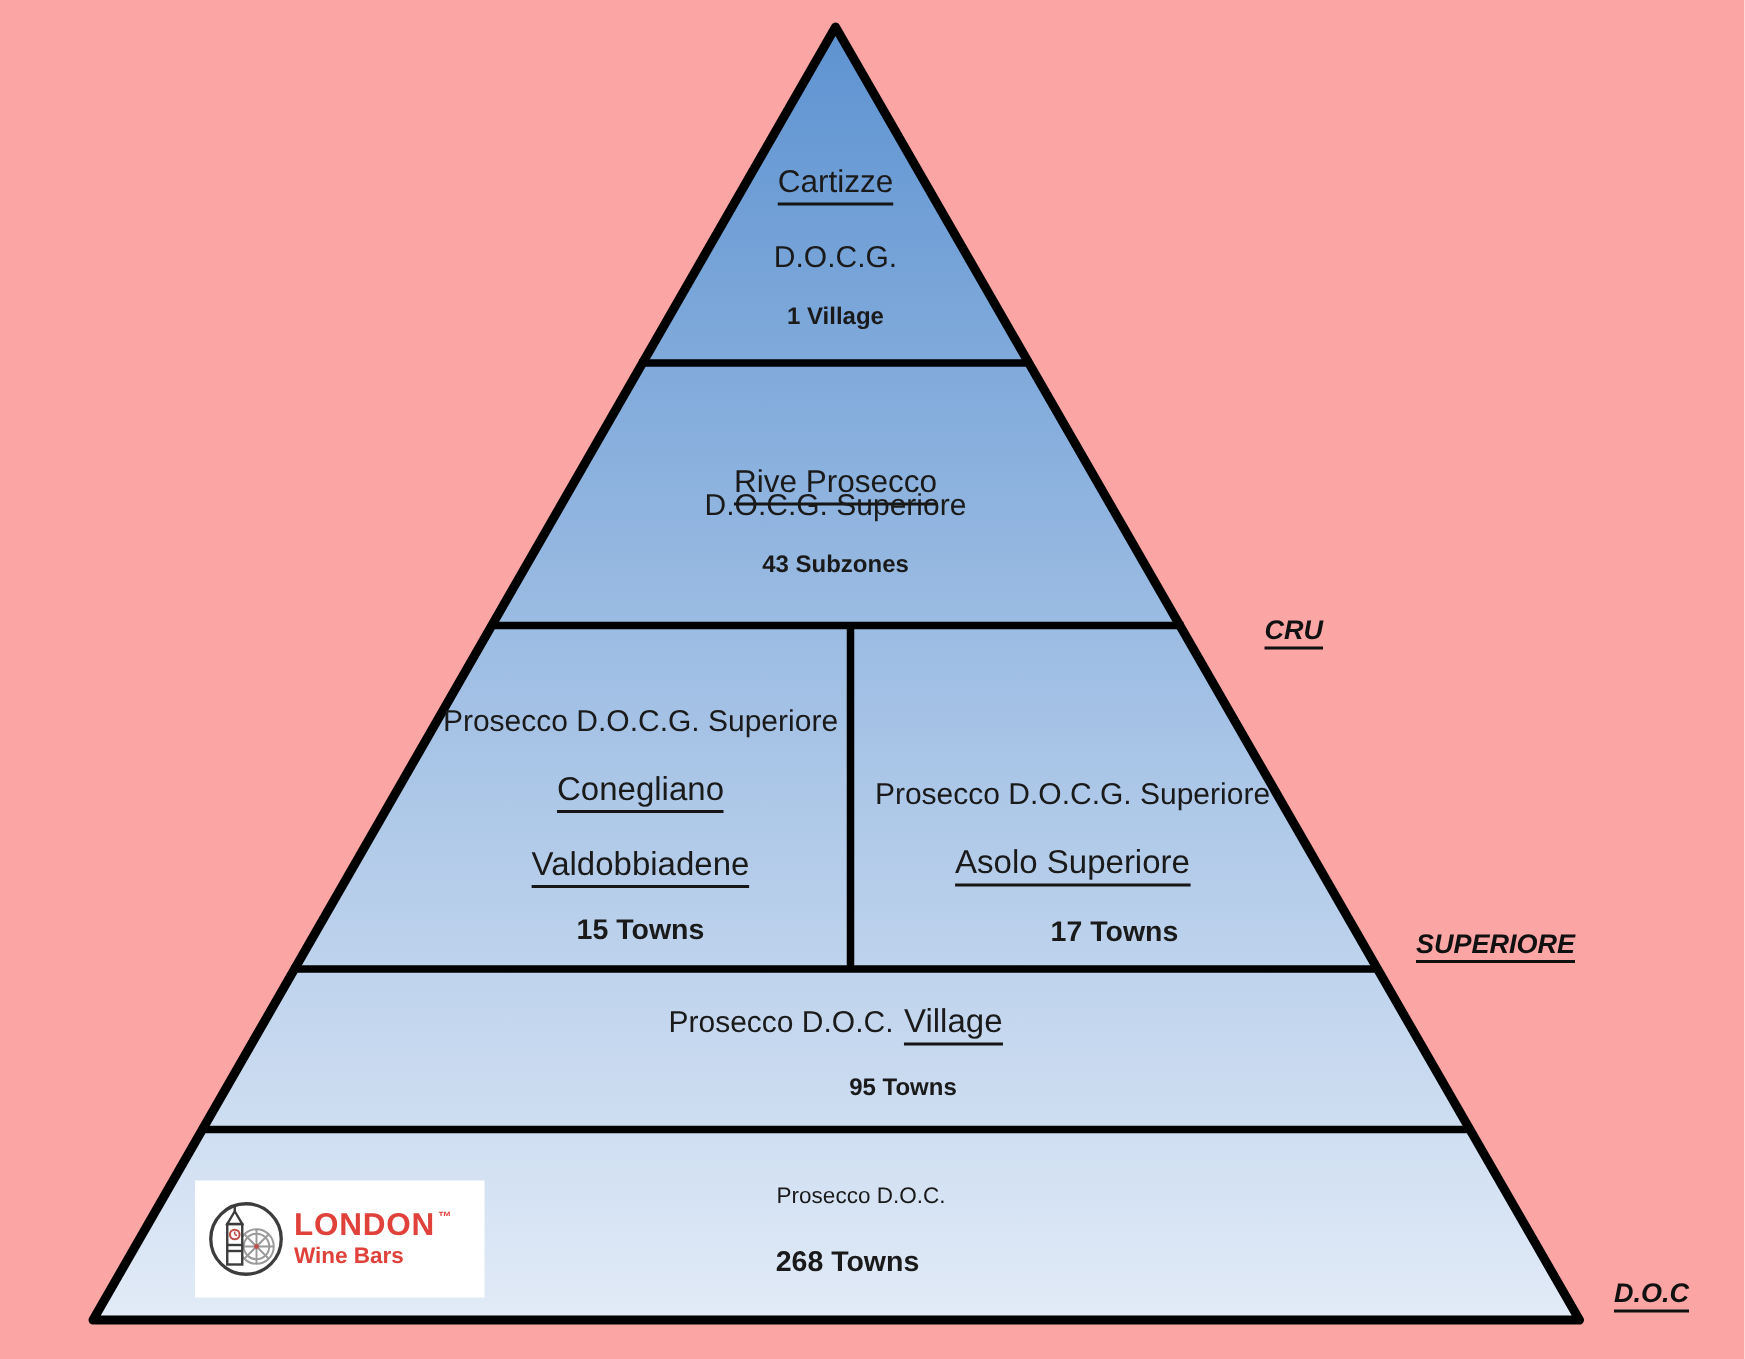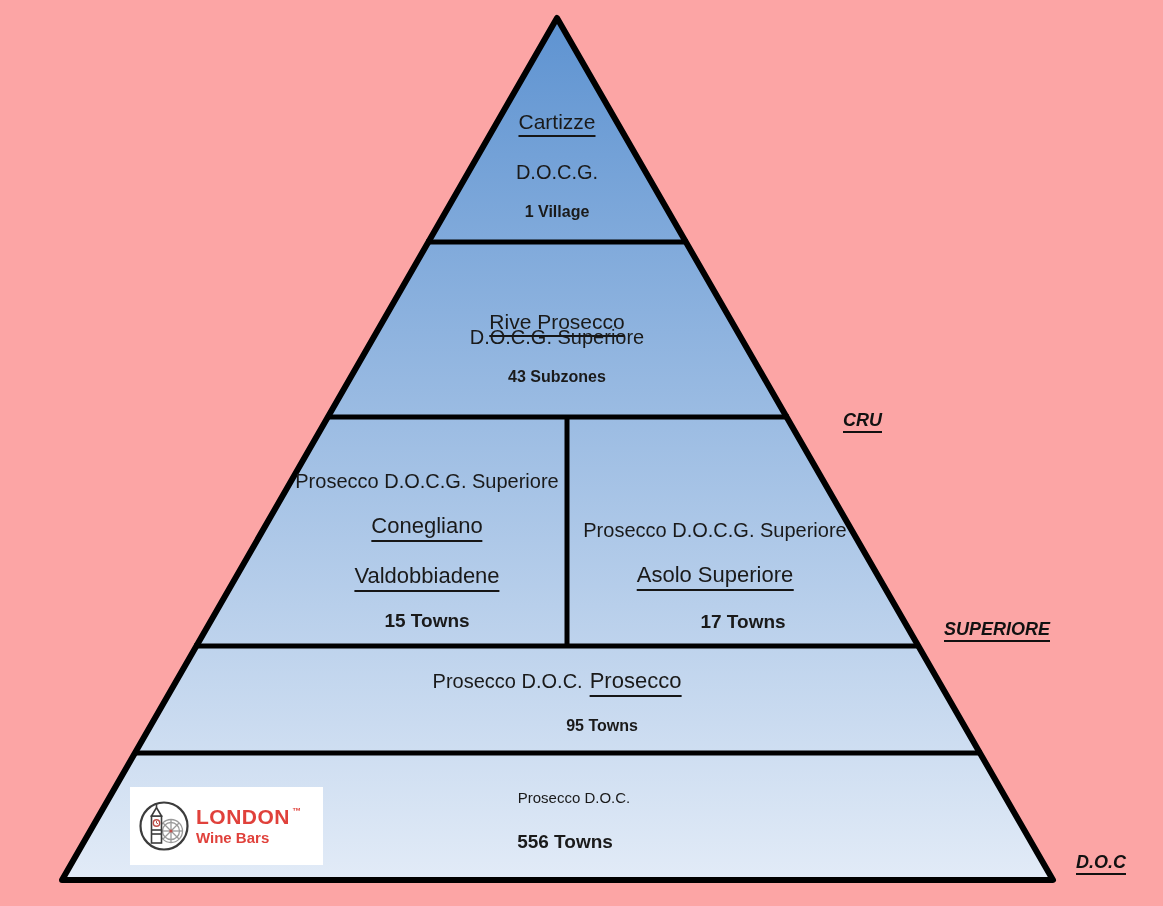--- a/index.html
+++ b/index.html
@@ -80,26 +80,26 @@
   <div class="t fs-name2" style="left:427px;top:513px;"><span class="u">Conegliano</span></div>
   <div class="t fs-name2" style="left:427px;top:563px;"><span class="u">Valdobbiadene</span></div>
   <div class="t fs-count-sm" style="left:427px;top:610px;">15 Towns</div>
 
   <div class="t fs-desig" style="left:715px;top:519px;">Prosecco D.O.C.G. Superiore</div>
   <div class="t fs-name2" style="left:715px;top:562px;"><span class="u">Asolo Superiore</span></div>
   <div class="t fs-count-sm" style="left:715px;top:611px;margin-left:28px;">17 Towns</div>
 
   <div class="t mixed" style="left:557px;top:668px;">
     <span class="fs-desig">Prosecco D.O.C.</span>
-    <span class="fs-name2 u">Prosecco</span>
+    <span class="fs-name2 u">Village</span>
   </div>
   <div class="t fs-count" style="left:557px;top:717px;margin-left:45px;">95 Towns</div>
 
   <div class="t fs-desig-sm" style="left:574px;top:789px;">Prosecco D.O.C.</div>
-  <div class="t fs-count-sm" style="left:565px;top:831px;">556 Towns</div>
+  <div class="t fs-count-sm" style="left:565px;top:831px;">268 Towns</div>
 
   <div class="side-label" style="left:843px;top:390px;margin-top:20px;"><span>CRU</span></div>
   <div class="side-label" style="left:944px;top:619px;"><span>SUPERIORE</span></div>
   <div class="side-label" style="left:1076px;top:852px;"><span>D.O.C</span></div>
 
   <div class="logo-box">
     <svg width="52" height="52" viewBox="0 0 52 52">
       <circle cx="26" cy="26" r="23.5" fill="none" stroke="#3c3c3c" stroke-width="2.2"></circle>
 
       <g stroke="#9a9a9a" stroke-width="1.3" fill="none">

